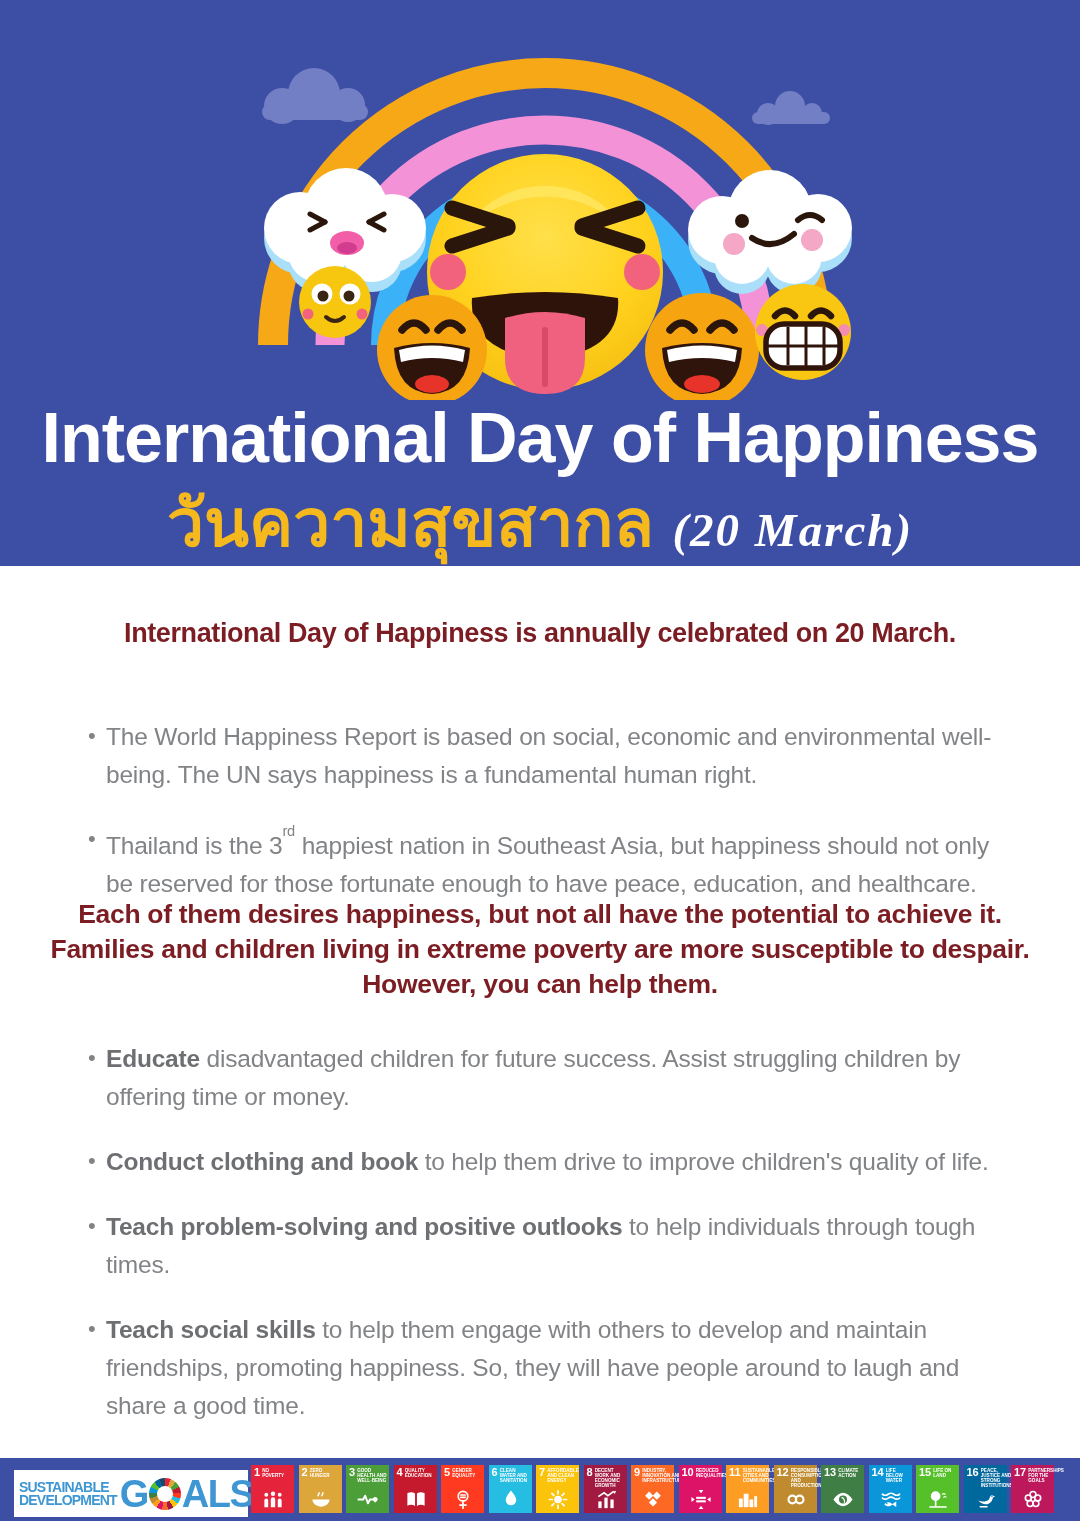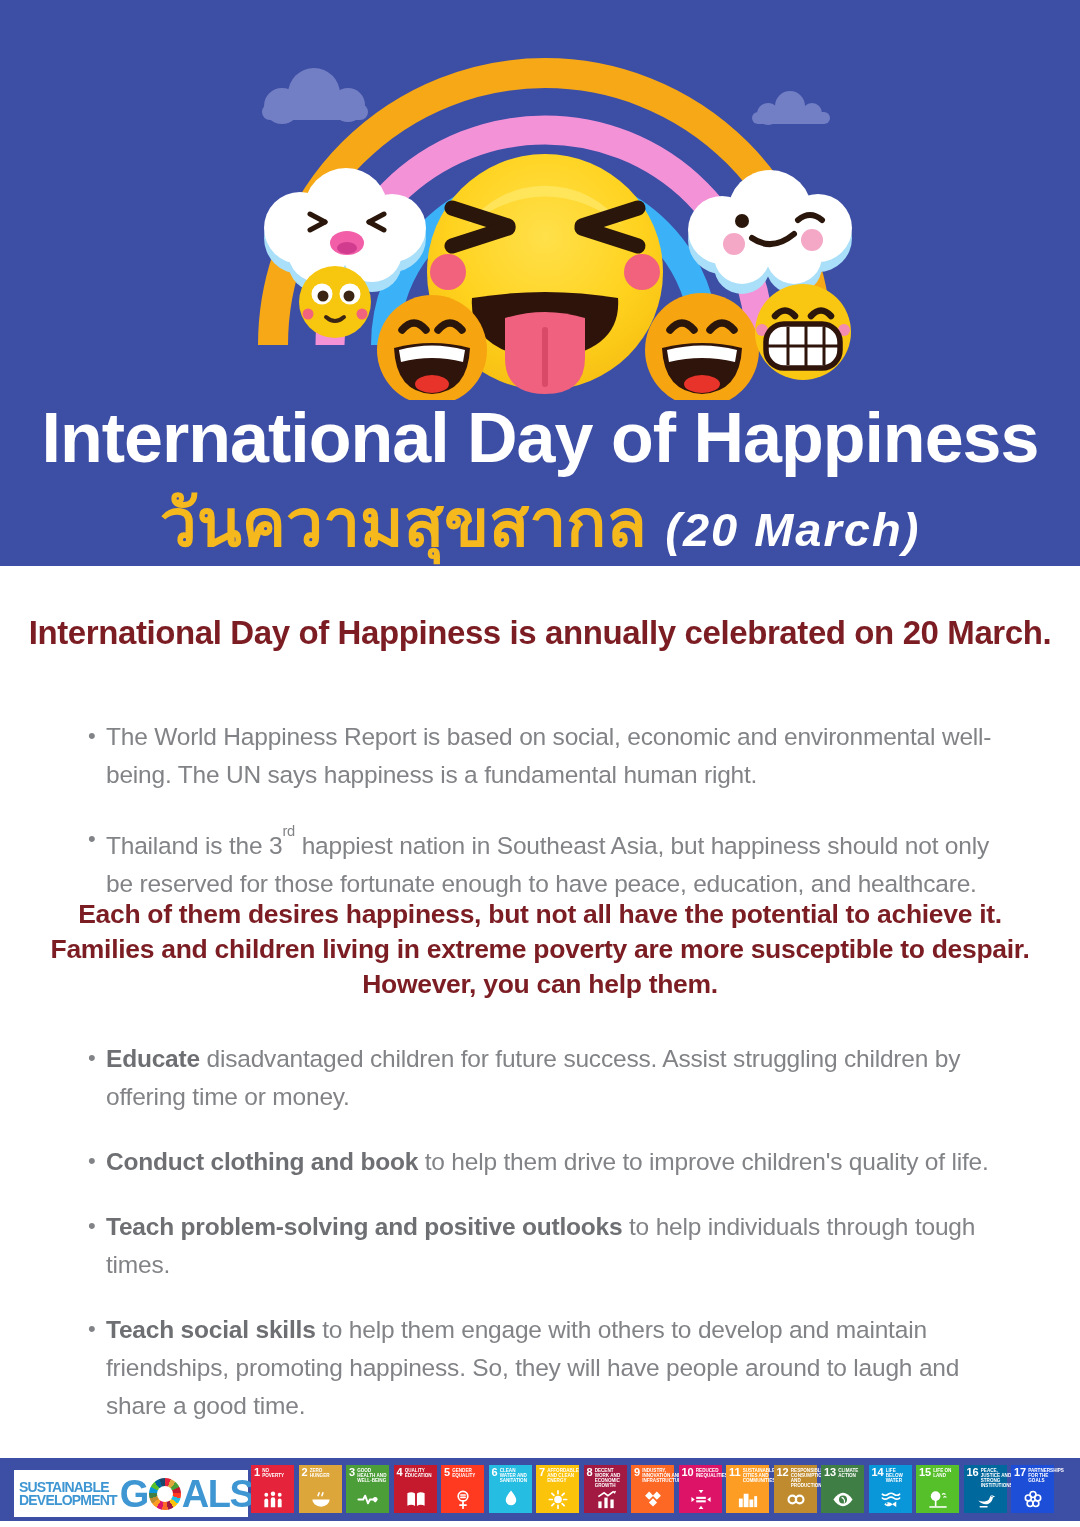--- a/index.html
+++ b/index.html
@@ -6,26 +6,26 @@
   .page{position:relative;width:1080px;height:1527px;background:#ffffff;overflow:hidden;
         font-family:"Liberation Sans",sans-serif;}
 
   
   .banner{position:absolute;top:0;left:0;width:1080px;height:566px;background:#3D4EA5;}
   .hero{position:absolute;top:0;left:0;}
   .banner-title{position:absolute;top:398px;left:0;width:100%;text-align:center;
     color:#ffffff;font-weight:bold;font-size:70px;letter-spacing:-1px;white-space:nowrap;}
   .banner-sub{position:absolute;top:470px;left:0;width:100%;text-align:center;white-space:nowrap;}
   .banner-sub .thai{color:#F5B81D;font-weight:bold;font-size:66px;letter-spacing:0;}
-  .banner-sub .date{color:#ffffff;font-family:Liberation Sans, sans-serif;font-style:italic;
+  .banner-sub .date{color:#ffffff;font-family:Liberation Serif, serif;font-style:italic;
     font-weight:600;font-size:47px;letter-spacing:2px;margin-left:14px;}
 
   
   .intro-heading{position:absolute;top:615px;left:0;width:100%;text-align:center;
-    color:#7B1D23;font-weight:bold;font-size:33px;line-height:36px;letter-spacing:-0.4px;}
+    color:#7B1D23;font-weight:bold;font-size:27px;line-height:36px;letter-spacing:-0.4px;}
   .bullets{position:absolute;left:86px;width:912px;color:#818386;font-size:24.5px;
     line-height:38px;letter-spacing:-0.2px;}
   .bullets ul{margin:0;padding:0;list-style:none;}
   .bullets li{position:relative;padding-left:20px;margin-bottom:27px;}
   .bullets li::before{content:"\2022";position:absolute;left:2px;top:-1px;color:#818386;font-size:22px;}
   .bullets1{top:718px;}
   .bullets2{top:1040px;}
   .bullets b{color:#6D6F72;}
   .bullets sup{font-size:60%;position:relative;top:-9px;}
   .message{position:absolute;top:897px;left:0;width:100%;text-align:center;color:#7B1D23;
@@ -413,21 +413,21 @@
     <div class="goal" style="background: rgb(0, 104, 157); --tile: #00689D;">
       <div class="goal-head">
         <span class="goal-num">16</span>
         <span class="goal-title">PEACE, JUSTICE AND STRONG INSTITUTIONS</span>
       </div>
       <svg class="goal-icon" viewBox="0 0 24 24">
             <use href="#sdg16" xlink:href="#sdg16"></use>
           </svg>
     </div>
 
-    <div class="goal" style="background: #1d4ed8; --tile: #19486A;">
+    <div class="goal" style="background: #be185d; --tile: #19486A;">
       <div class="goal-head">
         <span class="goal-num">17</span>
         <span class="goal-title">PARTNERSHIPS FOR THE GOALS</span>
       </div>
       <svg class="goal-icon" viewBox="0 0 24 24">
             <use href="#sdg17" xlink:href="#sdg17"></use>
           </svg>
     </div>
   </div>
   </div>

